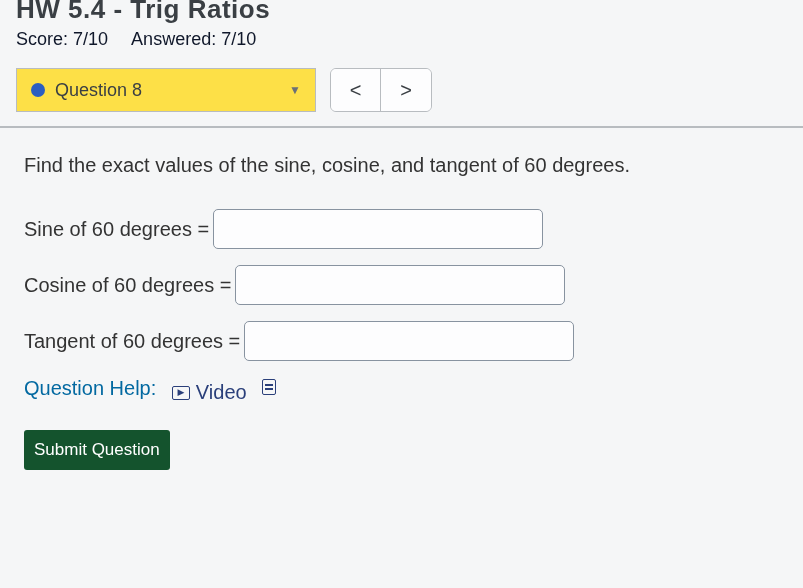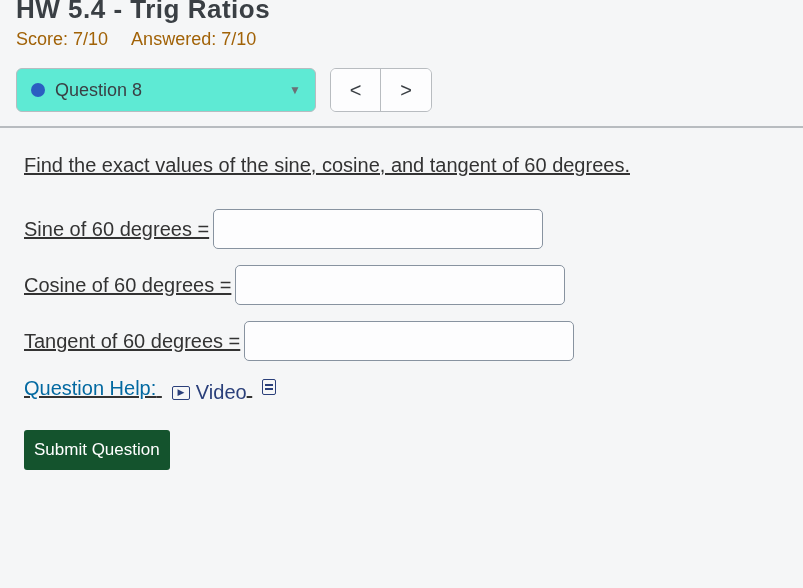--- a/index.html
+++ b/index.html
@@ -17,39 +17,39 @@
     font-size: 26px;
     font-weight: bold;
     color: #3a3f44;
     padding: 0 16px;
     margin-top: -6px;
     letter-spacing: 0.5px;
   }
   .score-line {
     padding: 4px 16px 10px 16px;
     font-size: 18px;
-    color: #a16207;
+    color: #0f172a;
   }
   .score-line .score-part { margin-right: 18px; }
   .nav-row {
     display: flex;
     align-items: center;
     gap: 14px;
     padding: 8px 16px 14px 16px;
     border-bottom: 2px solid #b8bcc0;
   }
   .question-dropdown {
     display: flex;
     align-items: center;
     justify-content: space-between;
     width: 300px;
     height: 44px;
     border: 1px solid #b8bcc0;
-    border-radius: 6px;
-    background: #5eead4;
+    border-radius: 0;
+    background: #fde047;
     padding: 0 14px;
     font-size: 18px;
     color: #3a3f44;
     cursor: pointer;
   }
   .question-dropdown .left {
     display: flex;
     align-items: center;
     gap: 10px;
   }
@@ -68,21 +68,20 @@
   }
   .pager button {
     width: 50px; height: 100%; border: none; background: #fdfdfe;
     font-size: 20px; color: #3a3f44; cursor: pointer;
   }
   .pager button:first-child { border-right: 1px solid #b8bcc0; }
   .content {
     padding: 26px 24px;
     font-size: 20px;
     color: #333;
-    text-decoration: underline;
   }
   .prompt { margin-bottom: 32px; }
   .field-row {
     display: flex;
     align-items: center;
     margin-bottom: 16px;
     font-size: 20px;
   }
   .field-label { white-space: pre; }
   .answer-input {

